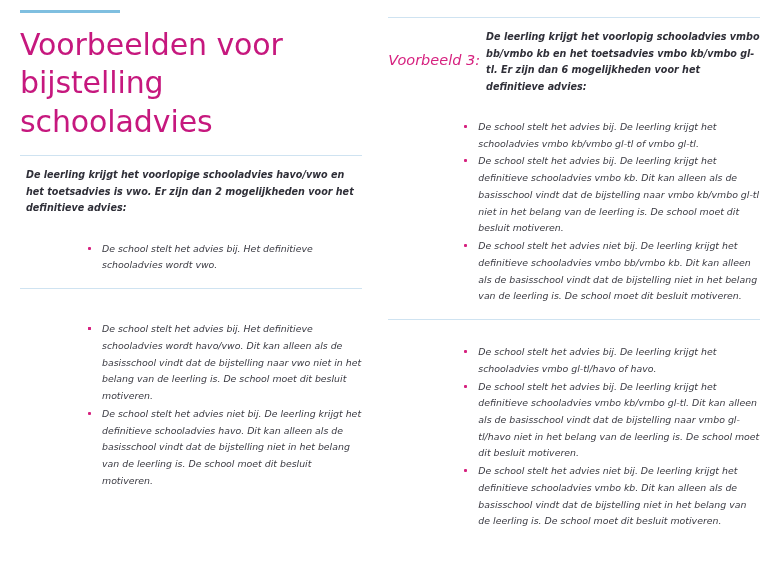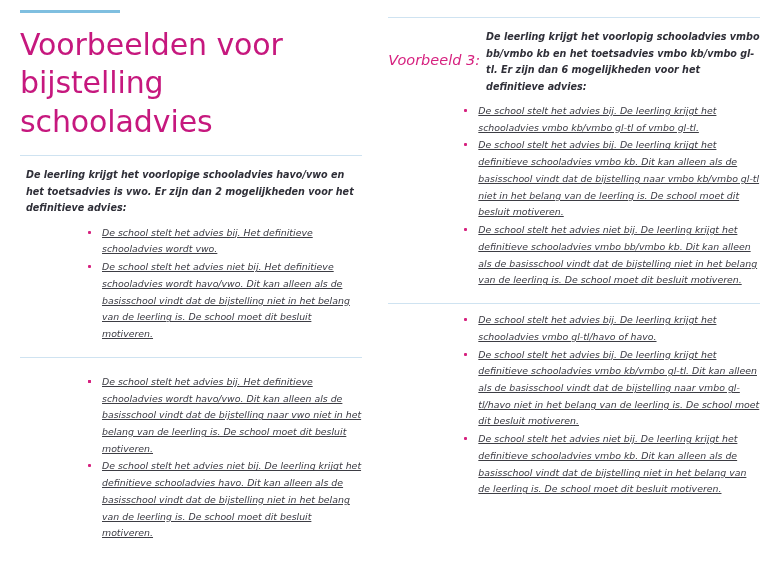--- a/index.html
+++ b/index.html
@@ -89,23 +89,22 @@
     font-style: italic;
     font-weight: bold;
     font-size: 9.6px;
     line-height: 1.72;
     color: #2f2f38;
     padding-top: 3px;
   }
 
   ul.bullets {
     list-style: none;
-    margin: 8px 0 0 0;
+    margin: 24px 0 0 0;
     padding: 0 0 0 0;
-    text-decoration: underline;
   }
   ul.bullets li {
     position: relative;
     padding-left: 20px;
     margin-bottom: 1px;
     font-family: "DejaVu Sans", sans-serif;
     font-style: italic;
     font-weight: 400;
     font-size: 9.4px;
     line-height: 1.78;
@@ -143,24 +142,20 @@
 
     <div class="example">
       <div class="example-head">
         <span class="example-intro">De leerling krijgt het voorlopige schooladvies havo/vwo en het toetsadvies is vwo. Er zijn dan 2 mogelijkheden voor het definitieve advies:</span>
       </div>
       <ul class="bullets">
         <li>
           <span class="bullet-dot"></span>
           <span>De school stelt het advies bij. Het definitieve schooladvies wordt vwo.</span>
         </li>
-        <li>
-          <span class="bullet-dot"></span>
-          <span>De school stelt het advies niet bij. Het definitieve schooladvies wordt havo/vwo. Dit kan alleen als de basisschool vindt dat de bijstelling niet in het belang van de leerling is. De school moet dit besluit motiveren.</span>
-        </li>
       </ul>
     </div>
 
     <div class="divider"></div>
 
     <div class="example">
       <div class="example-head">
       </div>
       <ul class="bullets">
         <li>

